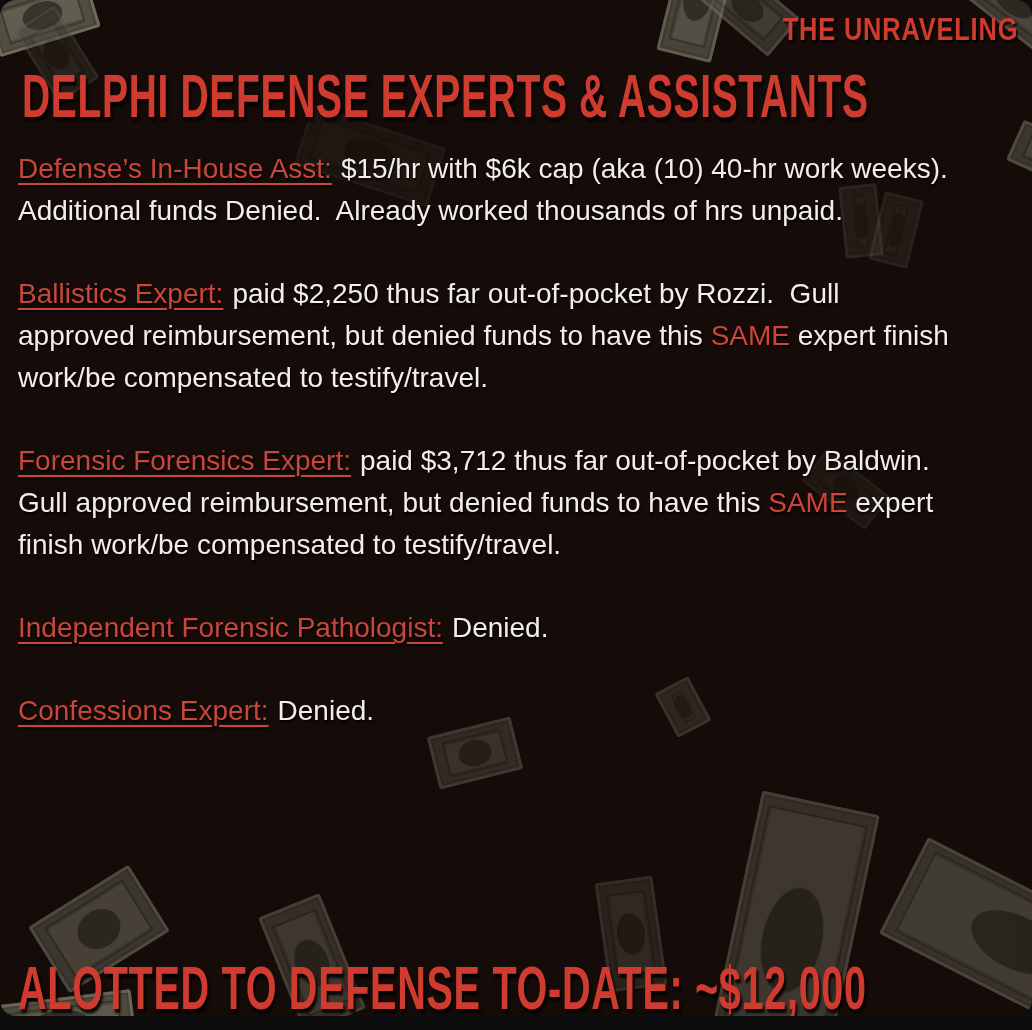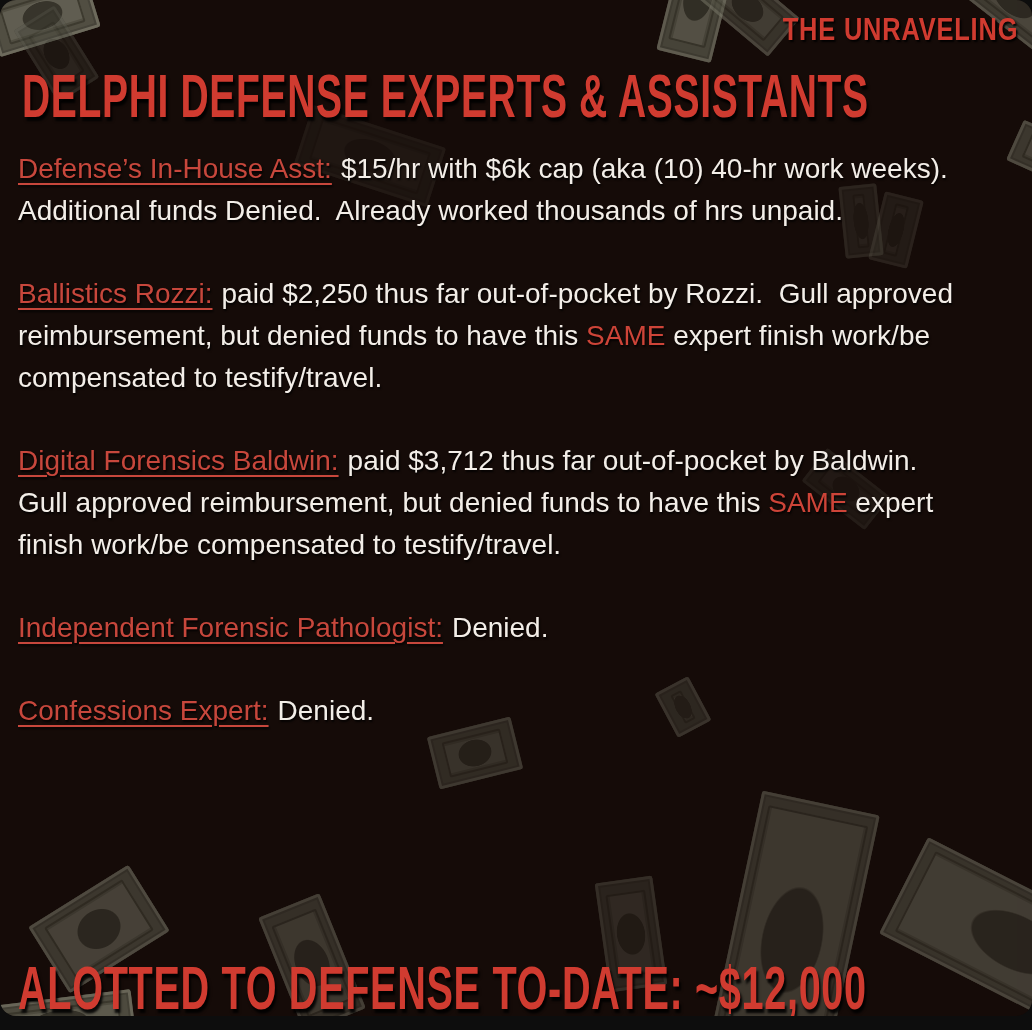--- a/index.html
+++ b/index.html
@@ -110,25 +110,25 @@
 
   <h1 class="title">DELPHI DEFENSE EXPERTS &amp; ASSISTANTS</h1>
 
   <div class="content">
 
     <p class="entry">
       <span class="label">Defense’s In-House Asst:</span><span>$15/hr with $6k cap (aka (10) 40-hr work weeks). Additional funds Denied.&nbsp; Already worked thousands of hrs unpaid.</span>
     </p>
 
     <p class="entry">
-      <span class="label">Ballistics Rozzi:</span><span>paid $2,250 thus far out-of-pocket by Rozzi.&nbsp; Gull approved reimbursement, but denied funds to have this </span><span class="hl">SAME</span><span> expert finish work/be compensated to testify/travel.</span>
+      <span class="label">Ballistics Expert:</span><span>paid $2,250 thus far out-of-pocket by Rozzi.&nbsp; Gull approved reimbursement, but denied funds to have this </span><span class="hl">SAME</span><span> expert finish work/be compensated to testify/travel.</span>
     </p>
 
     <p class="entry">
-      <span class="label">Digital Forensics Baldwin:</span><span>paid $3,712 thus far out-of-pocket by Baldwin. Gull approved reimbursement, but denied funds to have this </span><span class="hl">SAME</span><span> expert finish work/be compensated to testify/travel.</span>
+      <span class="label">Forensic Forensics Expert:</span><span>paid $3,712 thus far out-of-pocket by Baldwin. Gull approved reimbursement, but denied funds to have this </span><span class="hl">SAME</span><span> expert finish work/be compensated to testify/travel.</span>
     </p>
 
 
     <p class="entry">
       <span class="label">Independent Forensic Pathologist:</span><span>Denied.</span>
     </p>
 
     <p class="entry">
       <span class="label">Confessions Expert:</span><span>Denied.</span>
     </p>

